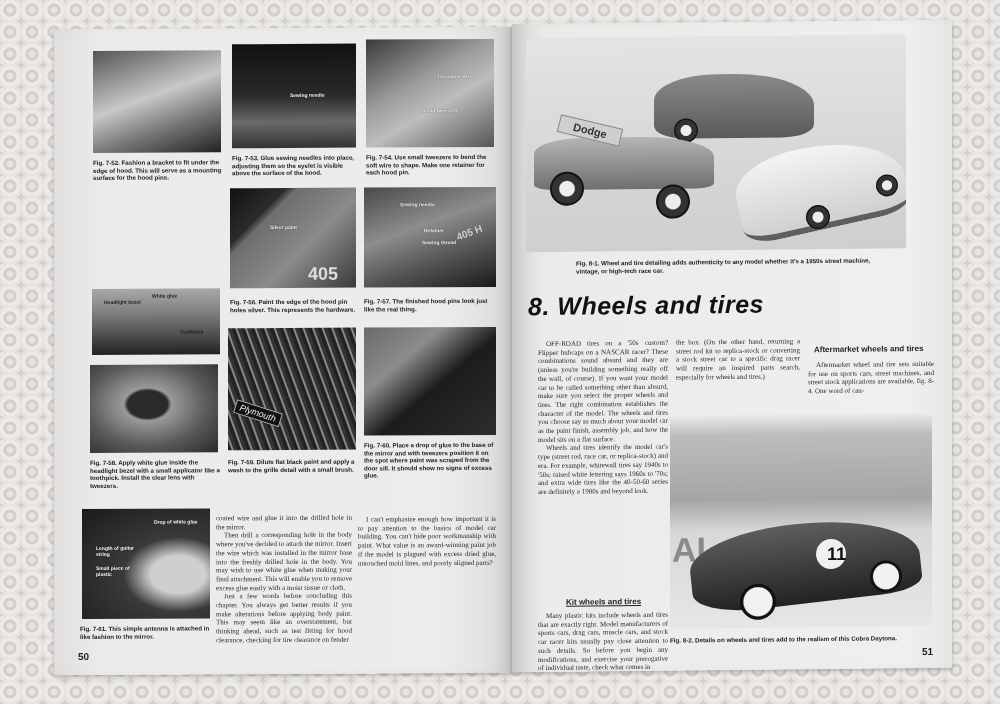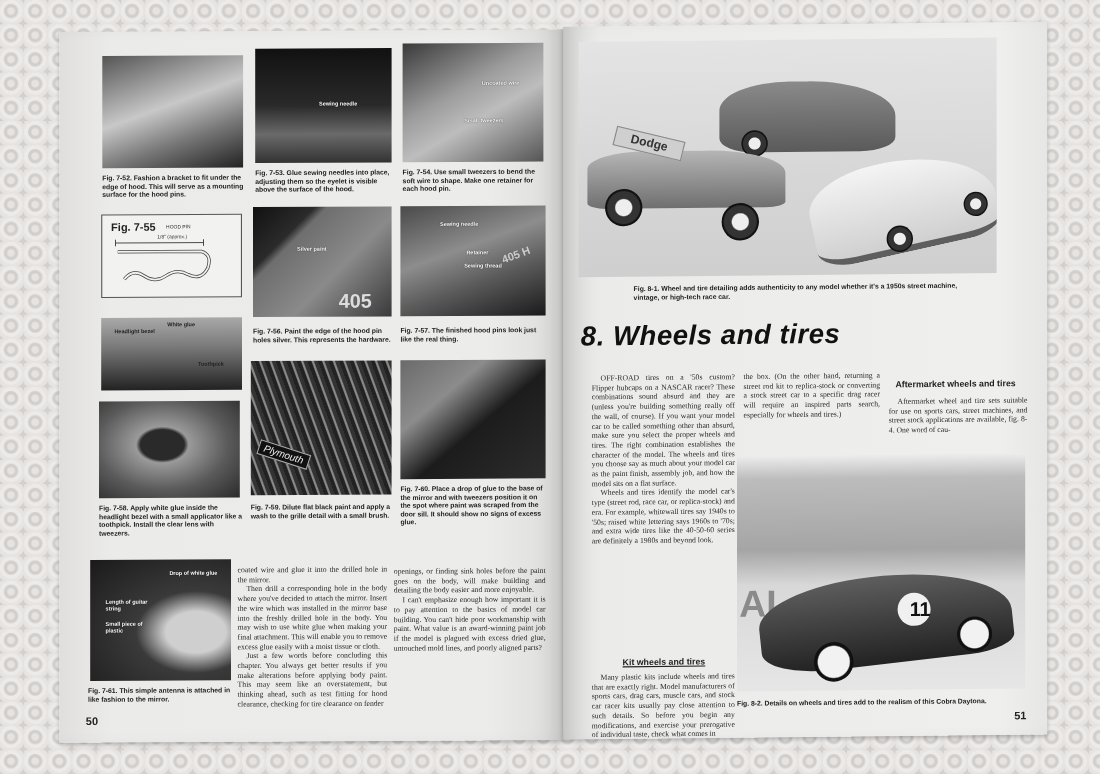--- a/index.html
+++ b/index.html
@@ -69,32 +69,20 @@
     <span class="lbl" style="left:58px;top:48px;">Sewing needle</span>
   </div>
   <div class="caption" style="left:178px;top:126px;width:126px;">Fig. 7-53. Glue sewing needles into place, adjusting them so the eyelet is visible above the surface of the hood.</div>
 
   <div class="photo light" style="left:312px;top:12px;width:128px;height:108px;background:linear-gradient(150deg,#3a3a3a 0%,#9c9c9c 40%,#bdbdbd 60%,#555 100%);">
     <span class="lbl" style="left:72px;top:34px;color:#fff;text-shadow:0 0 1px #000;">Uncoated wire</span>
     <span class="lbl" style="left:56px;top:68px;color:#fff;text-shadow:0 0 1px #000;">Small tweezers</span>
   </div>
   <div class="caption" style="left:312px;top:126px;width:130px;">Fig. 7-54. Use small tweezers to bend the soft wire to shape. Make one retainer for each hood pin.</div>
 
-  <div class="diagram" style="left:38px;top:166px;width:126px;height:74px;">
-    <span class="dtitle">Fig. 7-55</span>
-    <span class="dsub">HOOD PIN</span>
-    <span class="dim">1/8" (approx.)</span>
-    <svg width="126" height="74" style="position:absolute;left:0;top:0;">
-      <line x1="12" y1="25" x2="92" y2="25" stroke="#333" stroke-width="0.8"></line>
-      <line x1="12" y1="22" x2="12" y2="28" stroke="#333" stroke-width="0.8"></line>
-      <line x1="92" y1="22" x2="92" y2="28" stroke="#333" stroke-width="0.8"></line>
-      <path d="M14 33 L90 33 Q100 36 96 48 Q90 60 78 54 Q68 48 58 55 Q48 62 38 55 Q28 48 20 58" fill="none" stroke="#444" stroke-width="3"></path>
-      <path d="M14 33 L90 33 Q100 36 96 48 Q90 60 78 54 Q68 48 58 55 Q48 62 38 55 Q28 48 20 58" fill="none" stroke="#f2f2f0" stroke-width="1.6"></path>
-    </svg>
-  </div>
 
   <div class="photo" style="left:176px;top:160px;width:126px;height:100px;background:linear-gradient(135deg,#111 0%,#2b2b2b 25%,#6e6e6e 30%,#8a8a8a 60%,#3a3a3a 100%);">
     <span class="lbl" style="left:40px;top:36px;">Silver paint</span>
     <span style="position:absolute;left:78px;top:76px;color:#ddd;font-size:18px;font-weight:bold;">405</span>
   </div>
   <div class="caption" style="left:176px;top:270px;width:126px;">Fig. 7-56. Paint the edge of the hood pin holes silver. This represents the hardware.</div>
 
   <div class="photo" style="left:310px;top:160px;width:132px;height:100px;background:linear-gradient(160deg,#4a4a4a 0%,#8d8d8d 40%,#5a5a5a 65%,#1a1a1a 100%);">
     <span class="lbl" style="left:36px;top:14px;">Sewing needle</span>
     <span class="lbl" style="left:60px;top:40px;">Retainer</span>
@@ -128,21 +116,20 @@
   <div class="caption" style="left:26px;top:596px;width:132px;">Fig. 7-61. This simple antenna is attached in like fashion to the mirror.</div>
 
   <span class="pagenum" style="left:24px;top:622px;">50</span>
 
   <div class="body-text" style="left:162px;top:486px;width:136px;">
     <p style="text-indent:0">coated wire and glue it into the drilled hole in the mirror.</p>
     <p>Then drill a corresponding hole in the body where you've decided to attach the mirror. Insert the wire which was installed in the mirror base into the freshly drilled hole in the body. You may wish to use white glue when making your final attachment. This will enable you to remove excess glue easily with a moist tissue or cloth.</p>
     <p>Just a few words before concluding this chapter. You always get better results if you make alterations before applying body paint. This may seem like an overstatement, but thinking ahead, such as test fitting for hood clearance, checking for tire clearance on fender</p>
   </div>
   <div class="body-text" style="left:304px;top:488px;width:138px;">
-    <p style="text-indent:0">openings, or finding sink holes before the paint goes on the body, will make building and detailing the body easier and more enjoyable.</p>
     <p>I can't emphasize enough how important it is to pay attention to the basics of model car building. You can't hide poor workmanship with paint. What value is an award-winning paint job if the model is plagued with excess dried glue, untouched mold lines, and poorly aligned parts?</p>
   </div>
 </div>
 
 <div class="page page-right">
 
   <div class="photo light" style="left:14px;top:14px;width:380px;height:214px;background:linear-gradient(180deg,#e4e4e4 0%,#d6d6d6 60%,#cfcfcf 100%);">
     <div class="car-shape" style="left:128px;top:38px;width:160px;height:64px;background:linear-gradient(180deg,#8a8a8a,#5a5a5a);"></div>
     <div class="wheel" style="left:148px;top:82px;width:24px;height:24px;"></div>
     <div class="car-shape" style="left:8px;top:100px;width:180px;height:52px;background:linear-gradient(180deg,#b5b5b5,#6f6f6f);border-radius:30% 40% 10% 10%;"></div>

